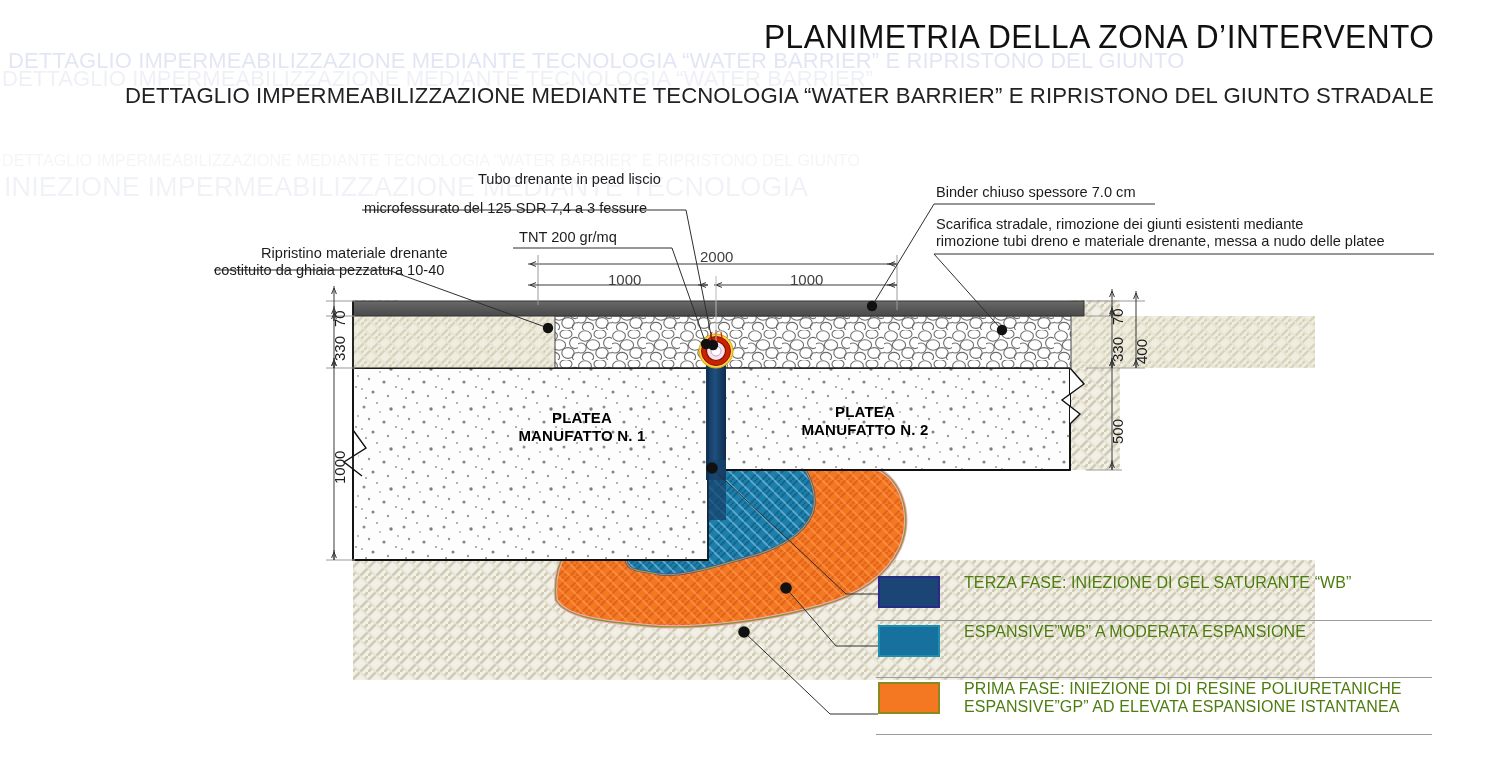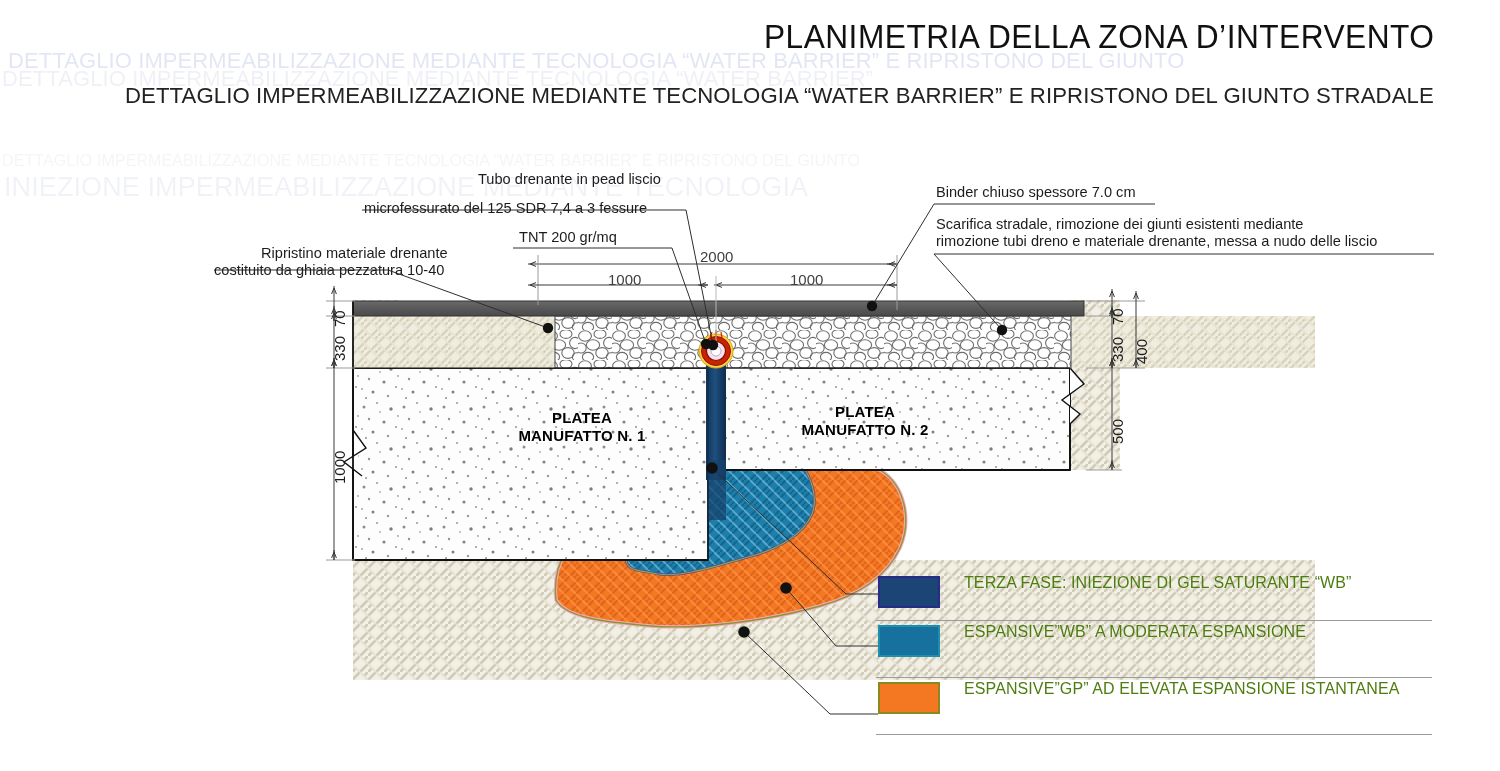--- a/index.html
+++ b/index.html
@@ -270,21 +270,21 @@
 <div class="note r" style="left:364px;top:200px;">microfessurato del 125 SDR  7,4 a 3 fessure</div>
 
 <div class="note" style="left:519px;top:229px;">TNT 200 gr/mq</div>
 
 <div class="note" style="left:261px;top:245px;">Ripristino materiale drenante</div>
 <div class="note" style="left:214px;top:262px;">costituito da ghiaia pezzatura 10-40</div>
 
 <div class="note" style="left:936px;top:184px;">Binder chiuso spessore 7.0 cm</div>
 
 <div class="note" style="left:936px;top:216px;">Scarifica stradale, rimozione dei giunti esistenti mediante</div>
-<div class="note" style="left:936px;top:233px;">rimozione tubi dreno e materiale drenante, messa a nudo delle liscio</div>
+<div class="note" style="left:936px;top:233px;">rimozione tubi dreno e materiale drenante, messa a nudo delle platee</div>
 
 <div class="dimh" style="left:700px;top:248px;">2000</div>
 <div class="dimh" style="left:608px;top:271px;">1000</div>
 <div class="dimh" style="left:790px;top:271px;">1000</div>
 
 <div class="dimv" style="left:331px;top:327px;">70</div>
 <div class="dimv" style="left:331px;top:361px;">330</div>
 <div class="dimv" style="left:331px;top:484px;">1000</div>
 
 <div class="dimv" style="left:1109px;top:325px;">70</div>
@@ -315,18 +315,19 @@
     <div class="sw" style="background:#16719e;"></div>
     <div class="lg-txt">
       <div>ESPANSIVE”WB” A MODERATA ESPANSIONE</div>
     </div>
     <div class="rule"></div>
   </div>
 
   <div class="legend-row r3" style="height:57px;">
     <div class="sw" style="background:#f47721;"></div>
     <div class="lg-txt">
+      <div>PRIMA  FASE: INIEZIONE DI DI RESINE POLIURETANICHE</div>
       <div>ESPANSIVE”GP” AD ELEVATA ESPANSIONE ISTANTANEA</div>
     </div>
     <div class="rule"></div>
   </div>
 
 </div>
 
 </body></html>

